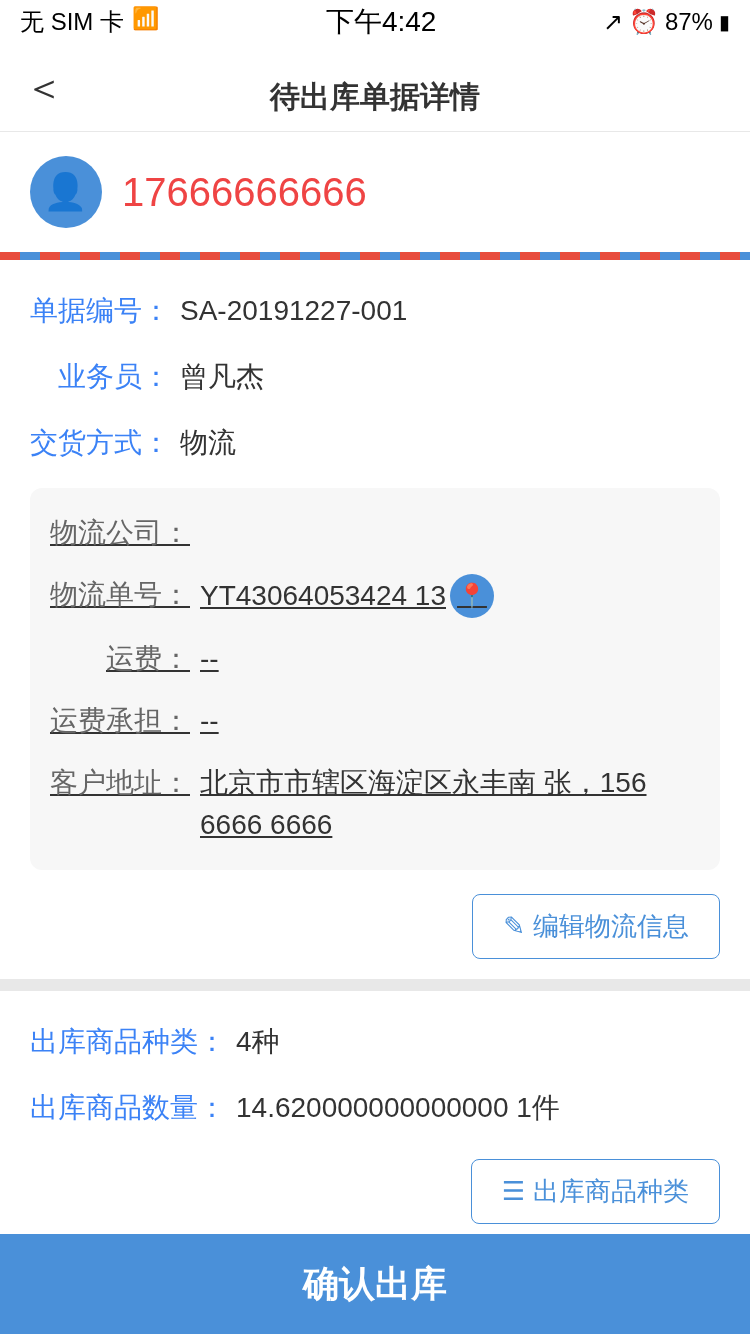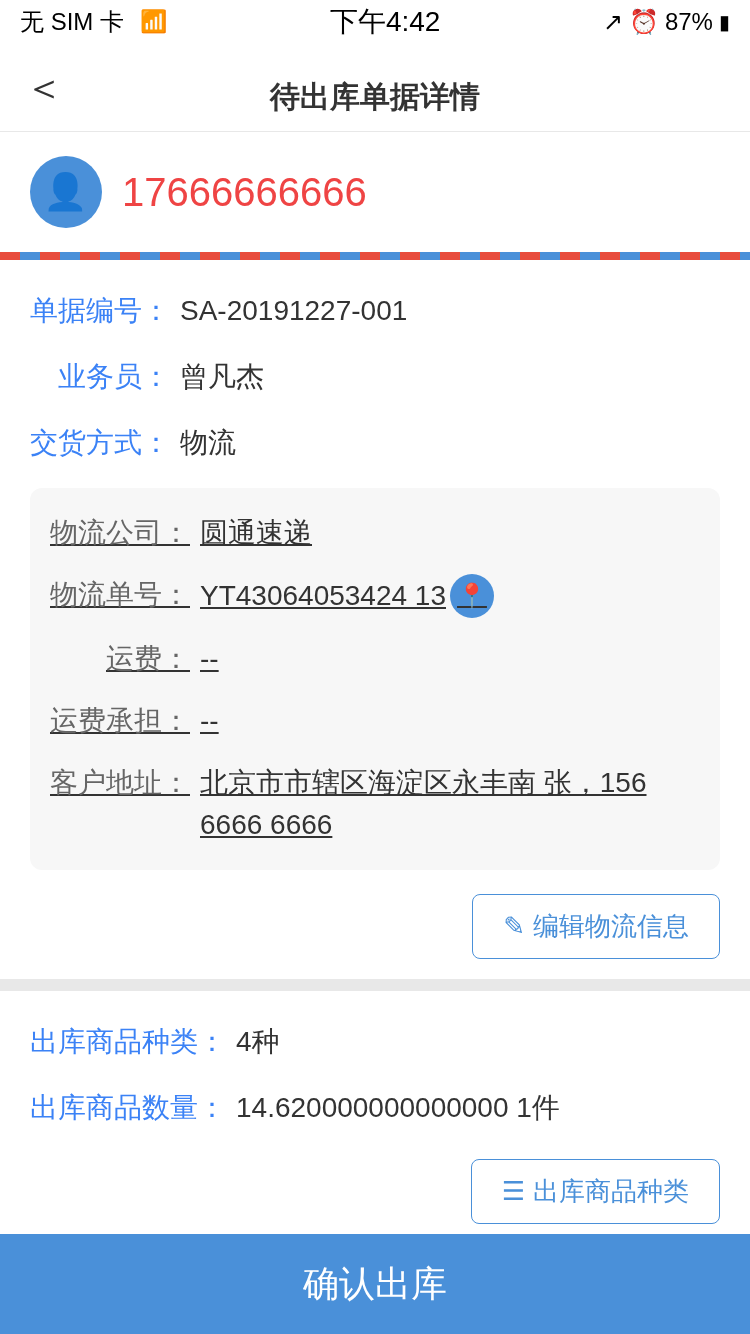--- a/index.html
+++ b/index.html
@@ -18,21 +18,21 @@
     .status-bar {
       height: 44px;
       background: #fff;
       display: flex;
       align-items: center;
       justify-content: space-between;
       padding: 0 20px;
       font-size: 24px;
       color: #000;
     }
-    .status-left { display: flex; align-items: center; gap: 16px; }
+    .status-left { display: flex; align-items: flex-start; gap: 8px; }
     .status-center { font-weight: 500; font-size: 28px; }
     .status-right { display: flex; align-items: center; gap: 6px; font-size: 24px; }
     .wifi-icon { font-size: 22px; }
     .battery-icon { font-size: 20px; }
 
     
     .nav-bar {
       height: 88px;
       background: #fff;
       display: flex;
@@ -206,21 +206,21 @@
       height: 100px;
       background: #4a90d9;
       display: flex;
       align-items: center;
       justify-content: center;
       cursor: pointer;
     }
     .confirm-btn-text {
       color: #fff;
       font-size: 36px;
-      font-weight: 400;
+      font-weight: 700;
       text-align: right;
     }
 
     .main-content {
       padding-bottom: 100px;
       background: #f0f0f0;
     }
 
     .top-info-section {
       background: #fff;
@@ -270,21 +270,20 @@
       <span class="info-value">曾凡杰</span>
     </div>
     <div class="info-row">
       <span class="info-label">交货方式：</span>
       <span class="info-value">物流</span>
     </div>
 
     <div class="delivery-section">
       <div class="delivery-row">
         <span class="delivery-label">物流公司：</span>
-        <span class="delivery-value">圆通速递</span>
       </div>
       <div class="delivery-row">
         <span class="delivery-label">物流单号：</span>
         <div class="tracking-value delivery-value">
           <span>YT43064053424 13</span>
           <div class="location-icon">📍</div>
         </div>
       </div>
       <div class="delivery-row">
         <span class="delivery-label">运费：</span>

